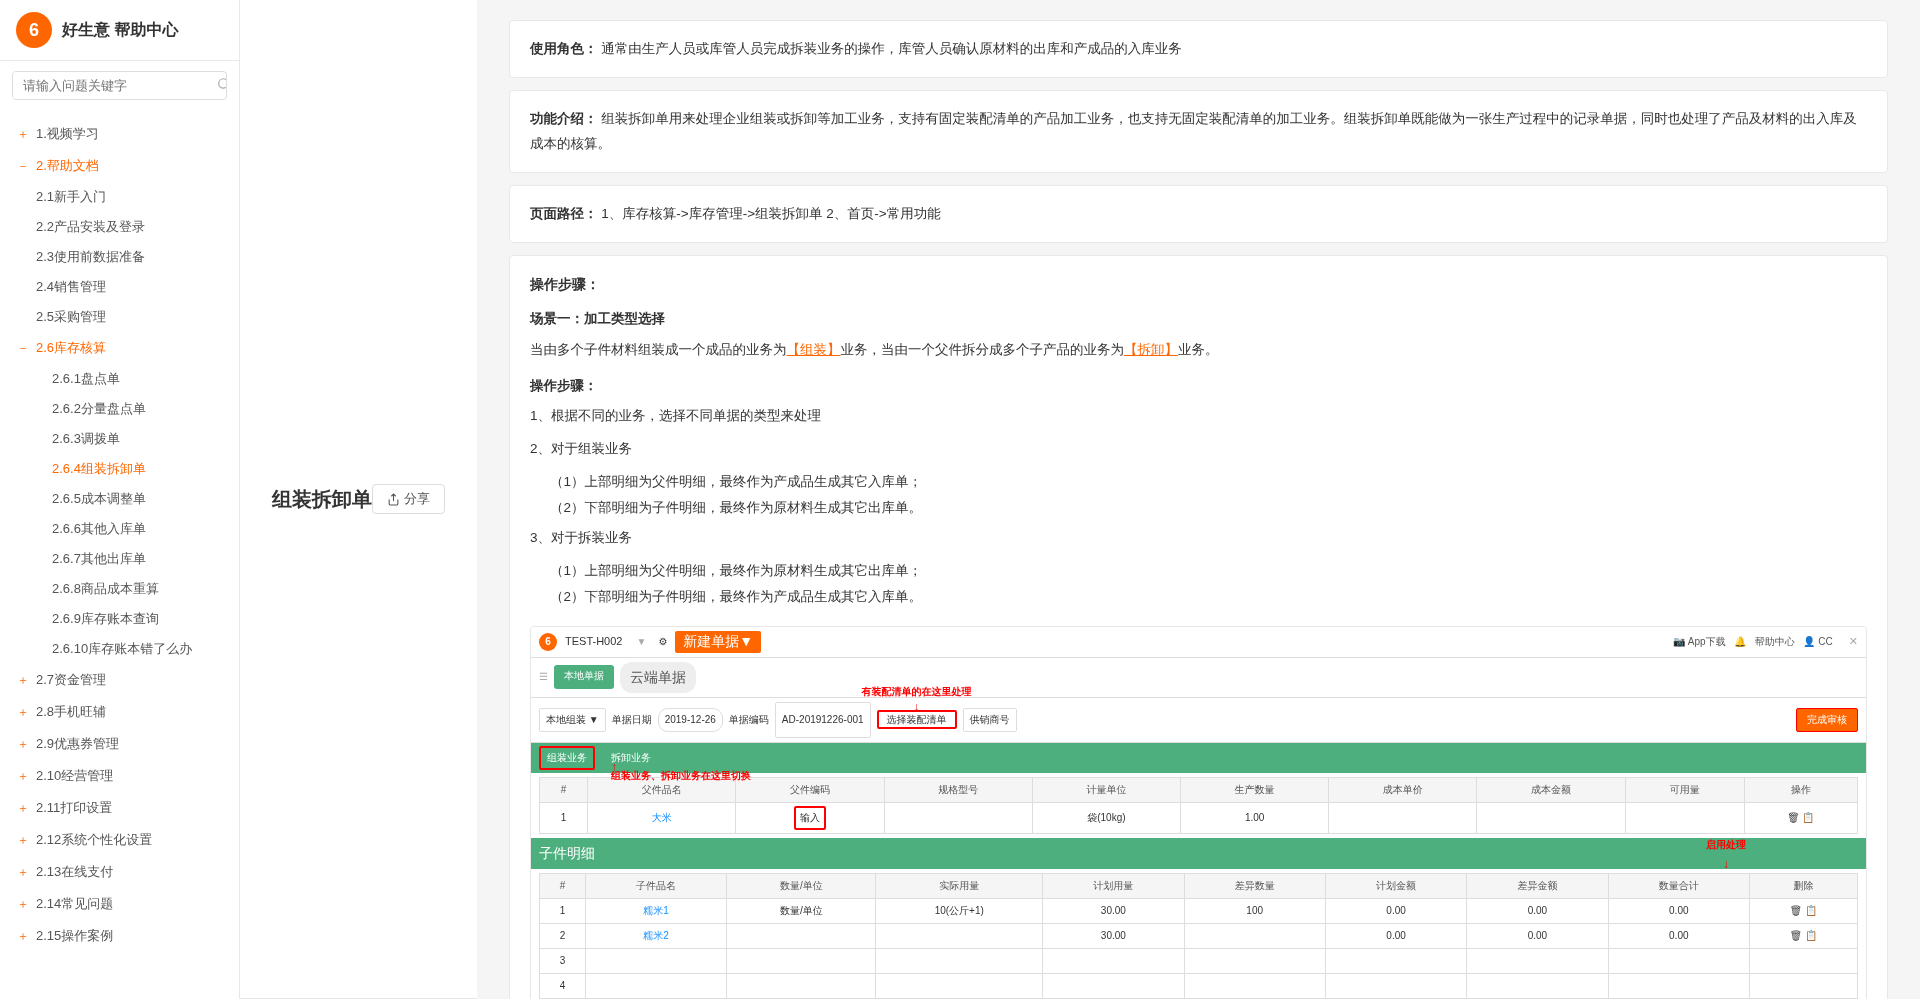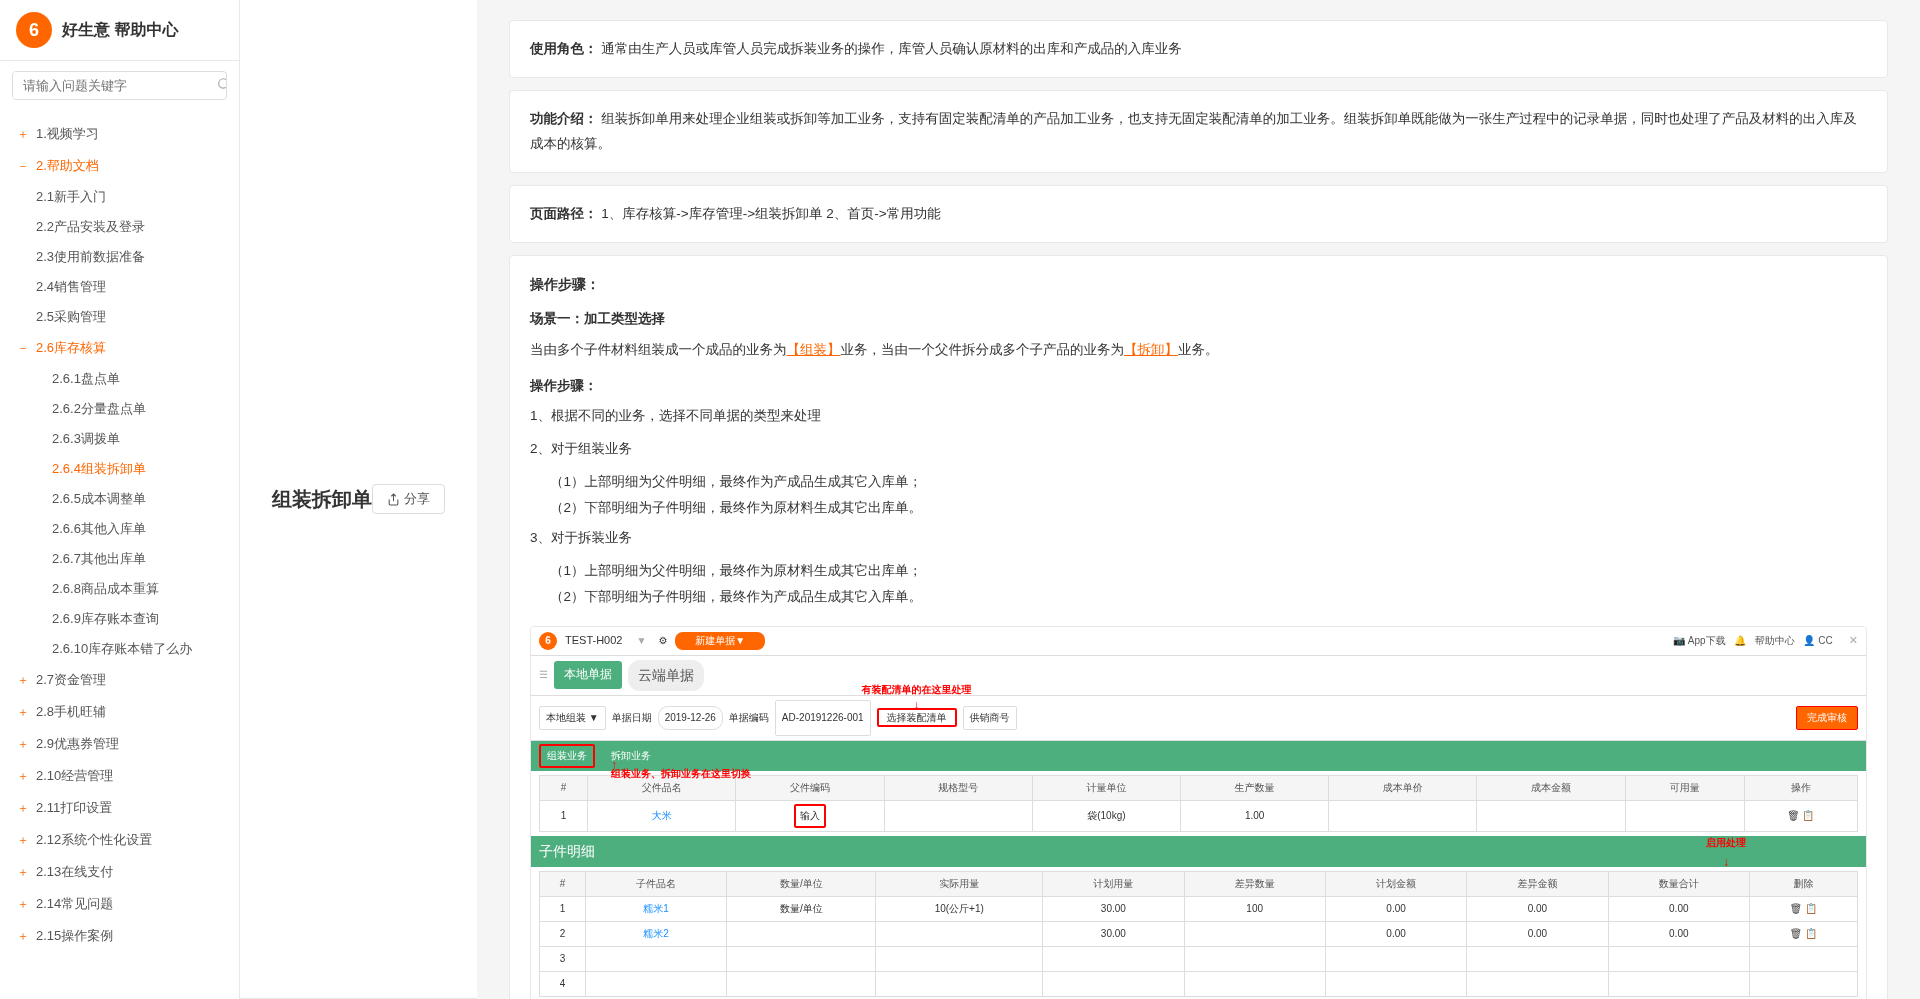--- a/index.html
+++ b/index.html
@@ -151,40 +151,41 @@
       padding: 4px 8px;
       display: flex;
       align-items: center;
       gap: 8px;
       font-size: 11px;
     }
     .mock-orange-btn {
       background: #f60;
       color: #fff;
       border: none;
-      border-radius: 8px;
-      padding: 2px 20px;
-      font-size: 10px;
+      border-radius: 2px;
+      padding: 2px 8px;
+      font-size: 14px;
       cursor: pointer;
     }
     .mock-toolbar {
       background: #fff;
       border-bottom: 1px solid #ddd;
       padding: 4px 8px;
       display: flex;
       align-items: center;
       gap: 6px;
       font-size: 11px;
     }
     .mock-tab-active {
       background: #4caf7d;
       color: #fff;
       padding: 3px 10px;
       border-radius: 3px;
-      font-size: 12px;
+      font-size: 10px;
+      font-family: Liberation Mono, monospace;
     }
     .mock-tab {
       background: #eee;
       color: #555;
       padding: 3px 10px;
       border-radius: 12px;
       font-size: 14px;
     }
     .mock-table {
       width: 100%;

